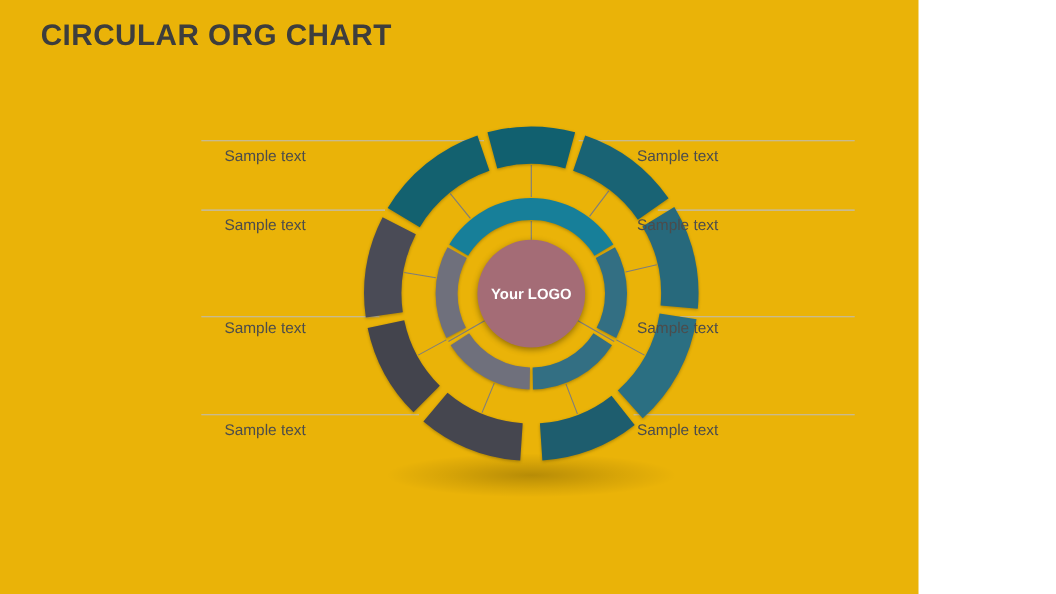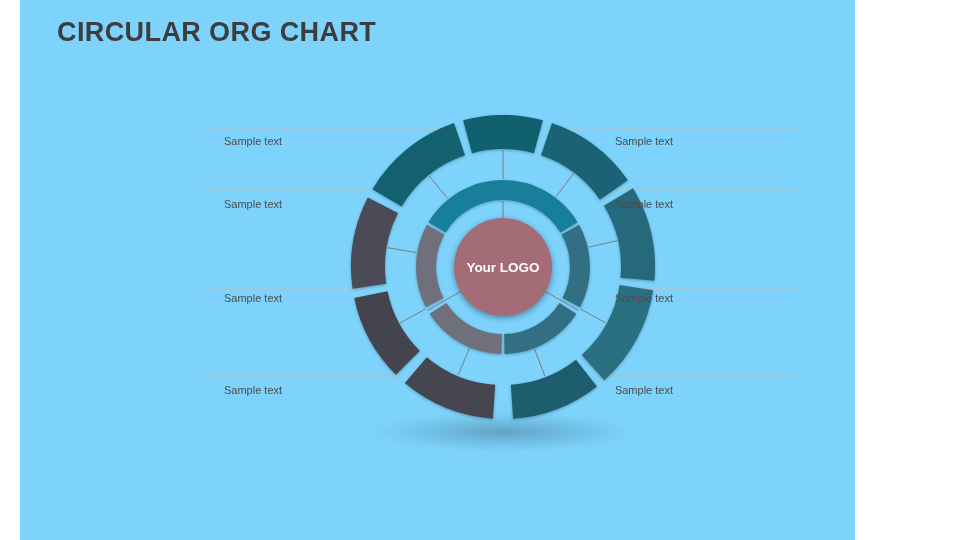--- a/index.html
+++ b/index.html
@@ -1,20 +1,20 @@
 <!DOCTYPE html>
 <html><head>
 <meta charset="utf-8">
 <style>
   html,body{margin:0;padding:0;background:#ffffff;}
-  .slide{position:relative;width:835px;height:540px;background:#7dd3fc;overflow:hidden;
-         font-family:"Liberation Sans",sans-serif;margin-left:20px;}
+  .slide{position:relative;width:835px;height:540px;background:#eab308;overflow:hidden;
+         font-family:"Liberation Sans",sans-serif;}
   .title{position:absolute;left:37px;top:17px;margin:0;font-size:27px;font-weight:bold;
          letter-spacing:.4px;color:#3d3d3d;white-space:nowrap;}
-  .sample-label{position:absolute;font-size:11px;color:#4c4c4c;line-height:18px;white-space:nowrap;}
+  .sample-label{position:absolute;font-size:14px;color:#4c4c4c;line-height:18px;white-space:nowrap;}
   .sample-label.right{text-align:right;}
   svg.diagram{position:absolute;left:0;top:0;}
   .ring-shadow{filter:drop-shadow(0 1.5px 1.5px rgba(0,0,0,0.28));}
   .center-shadow{filter:drop-shadow(0 2px 3px rgba(0,0,0,0.38));}
   #logo-text{font-family:"Liberation Sans",sans-serif;font-weight:bold;font-size:13.5px;}
 </style>
 </head>
 <body>
 
 <div class="slide">

